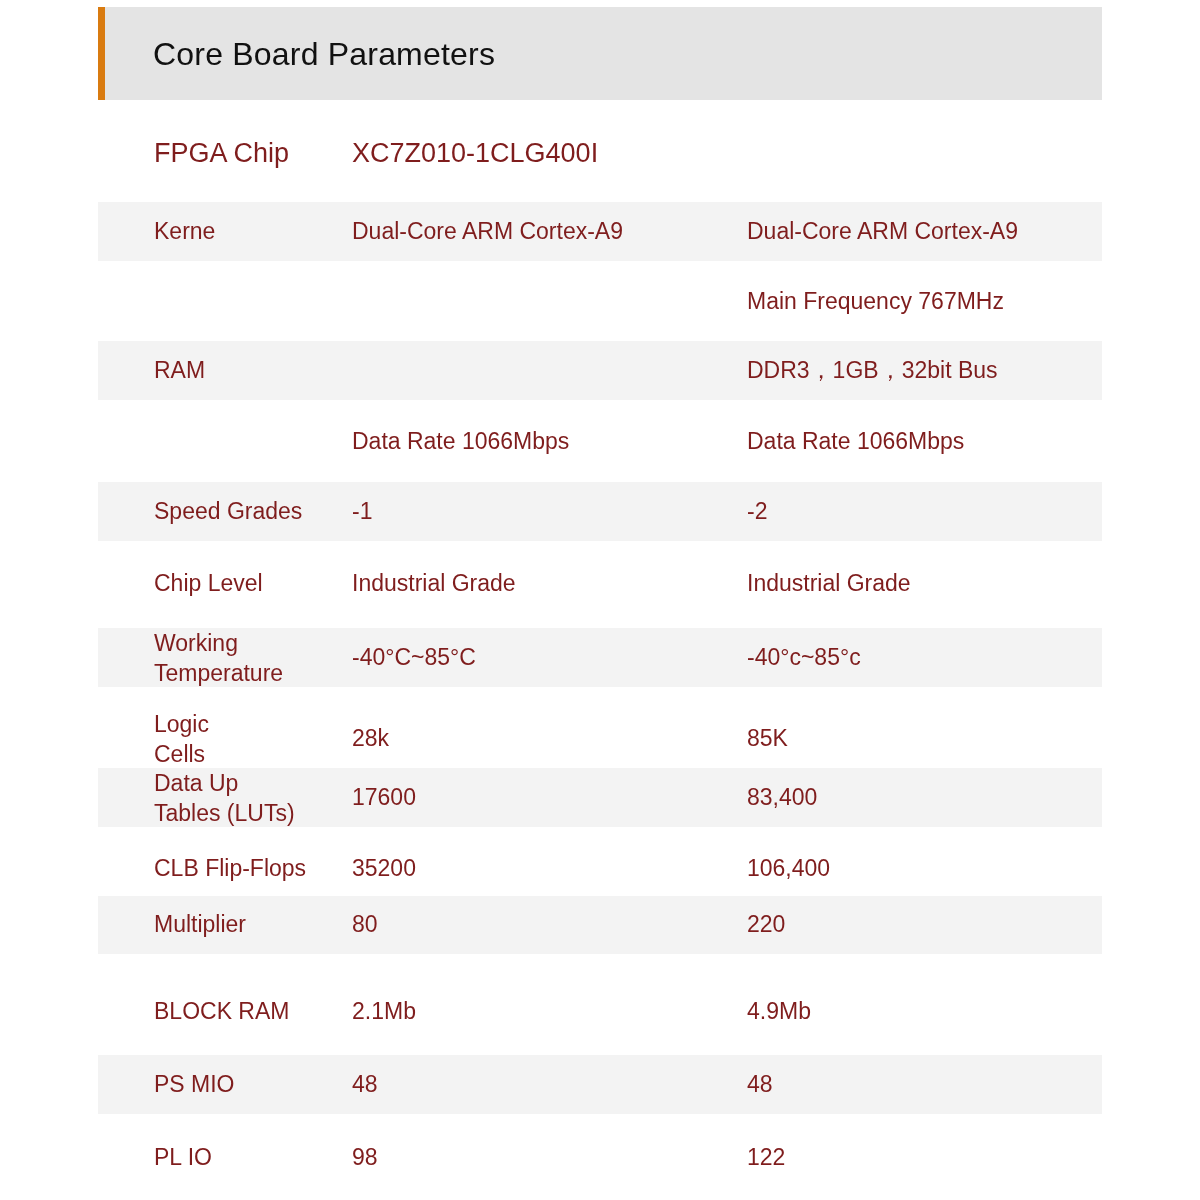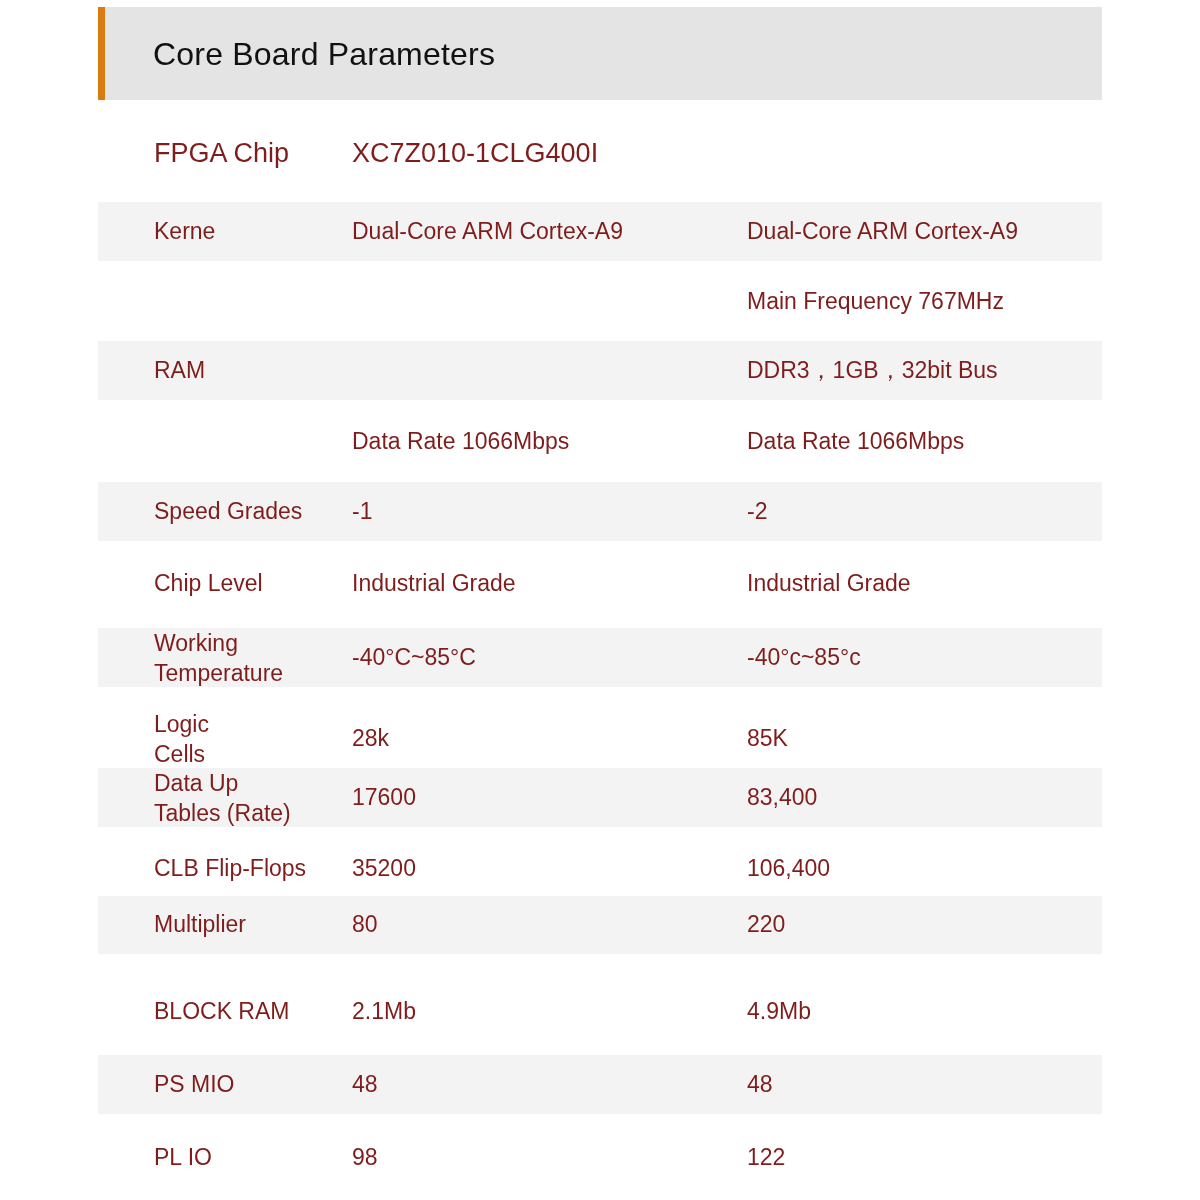--- a/index.html
+++ b/index.html
@@ -79,21 +79,21 @@
     <span>Logic</span><br>
     <span>Cells</span>
   </span>
   <span class="cell c1">28k</span>
   <span class="cell c2">85K</span>
 </div>
 
 <div class="row shaded" style="top:768px;height:59px;">
   <span class="cell c0 label-2line">
     <span>Data Up</span><br>
-    <span>Tables (Rate)</span>
+    <span>Tables (LUTs)</span>
   </span>
   <span class="cell c1">17600</span>
   <span class="cell c2">83,400</span>
 </div>
 
 <div class="row" style="top:838px;height:62px;">
   <span class="cell c0">CLB Flip-Flops</span>
   <span class="cell c1">35200</span>
   <span class="cell c2">106,400</span>
 </div>

